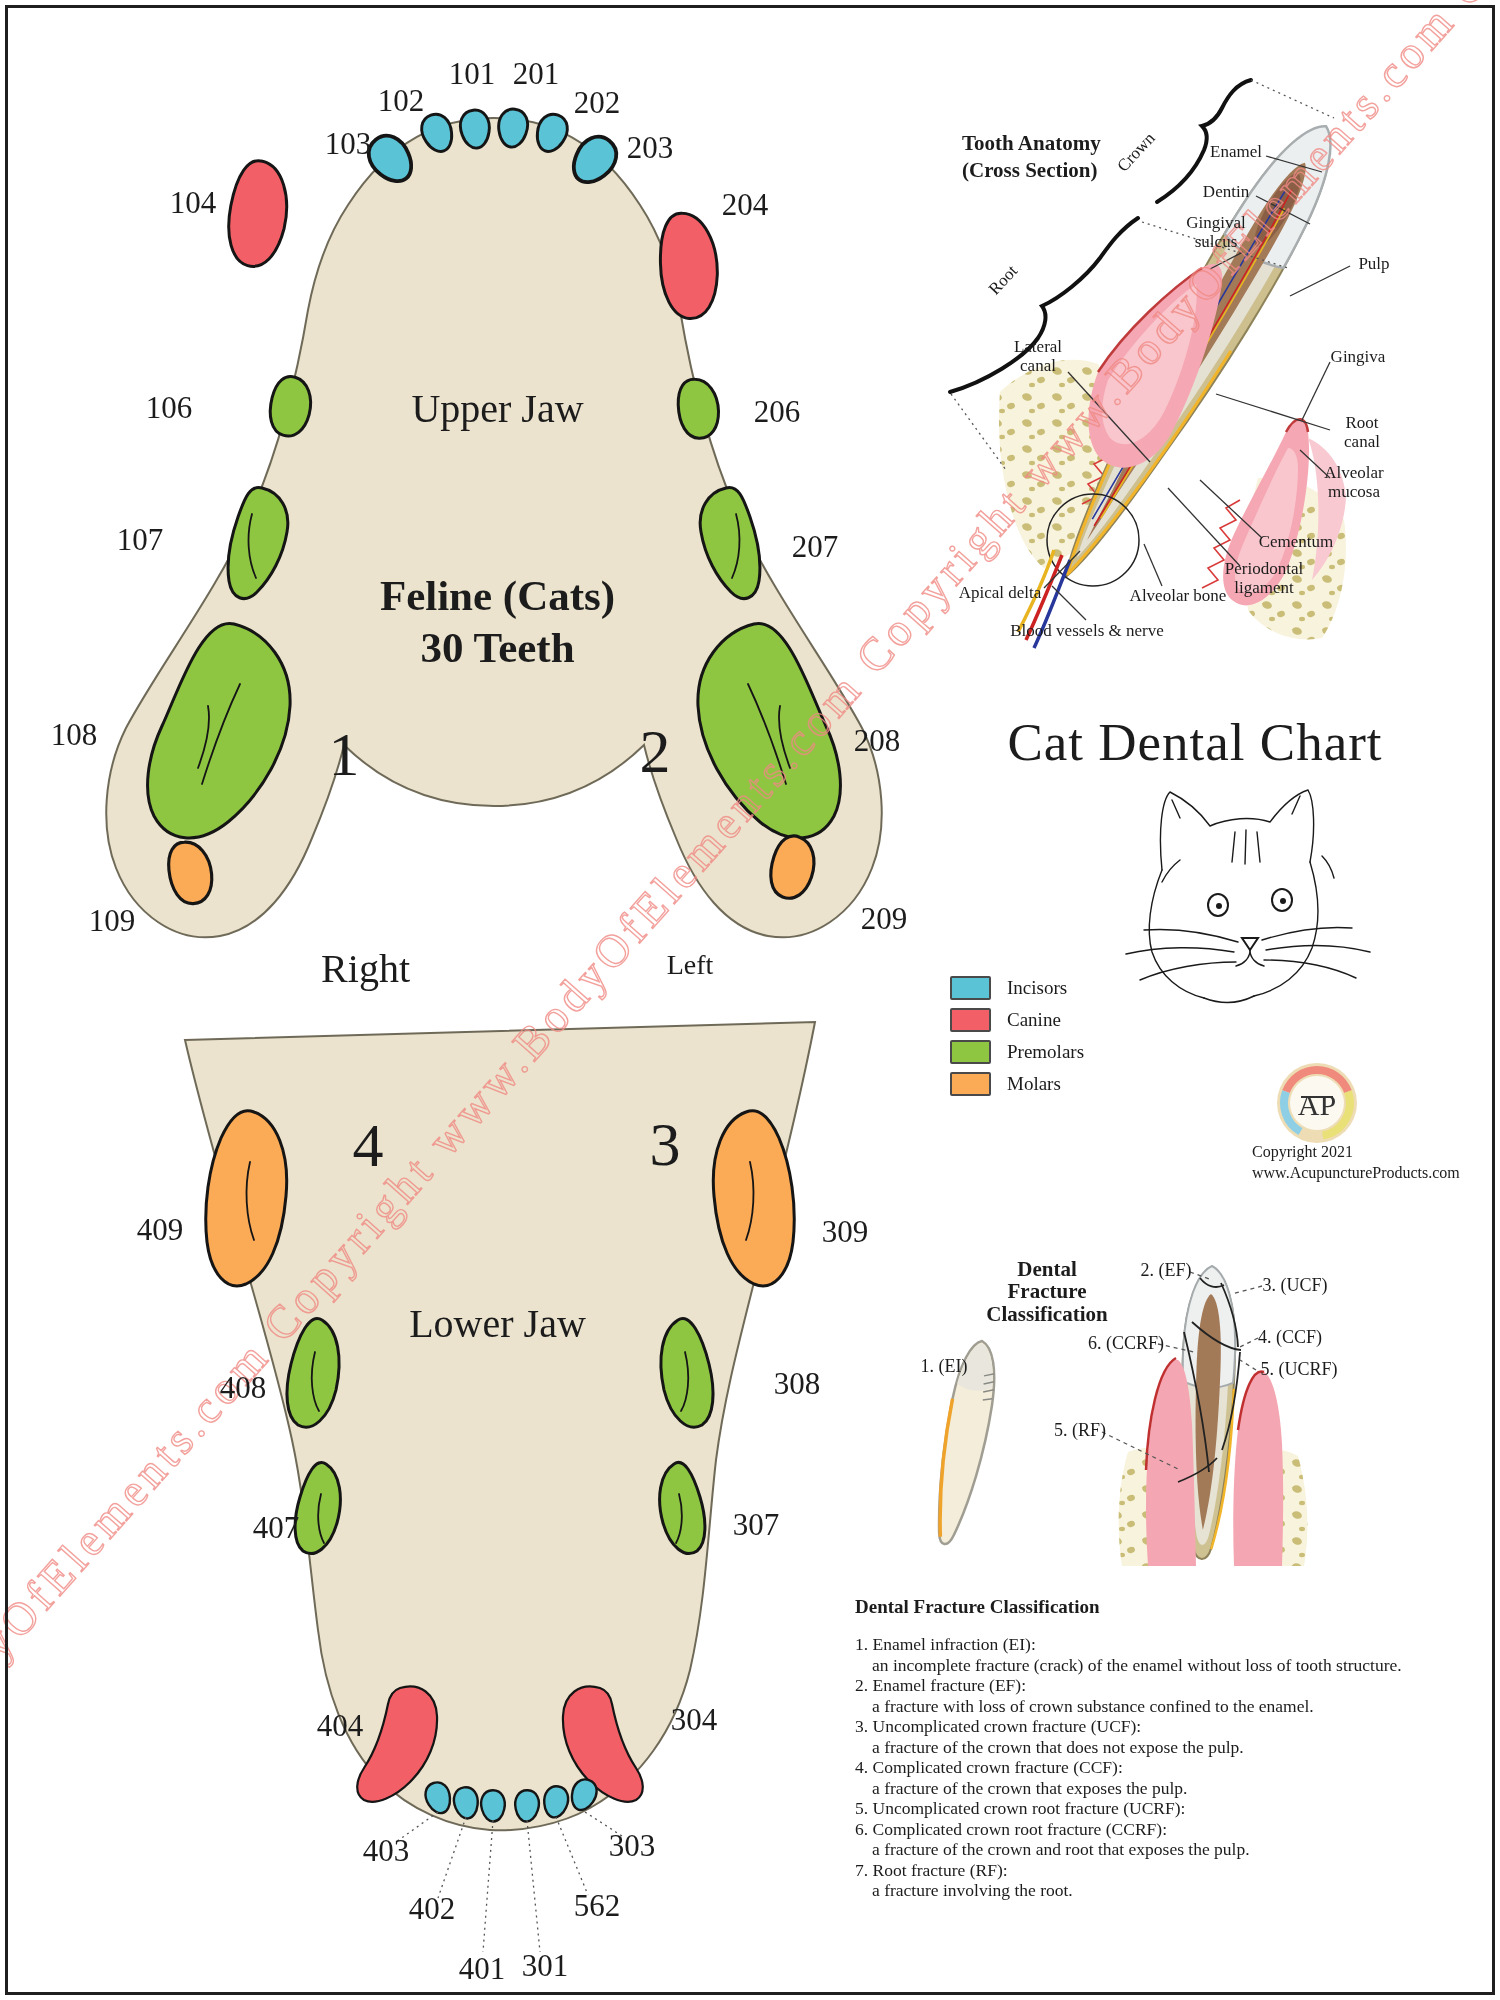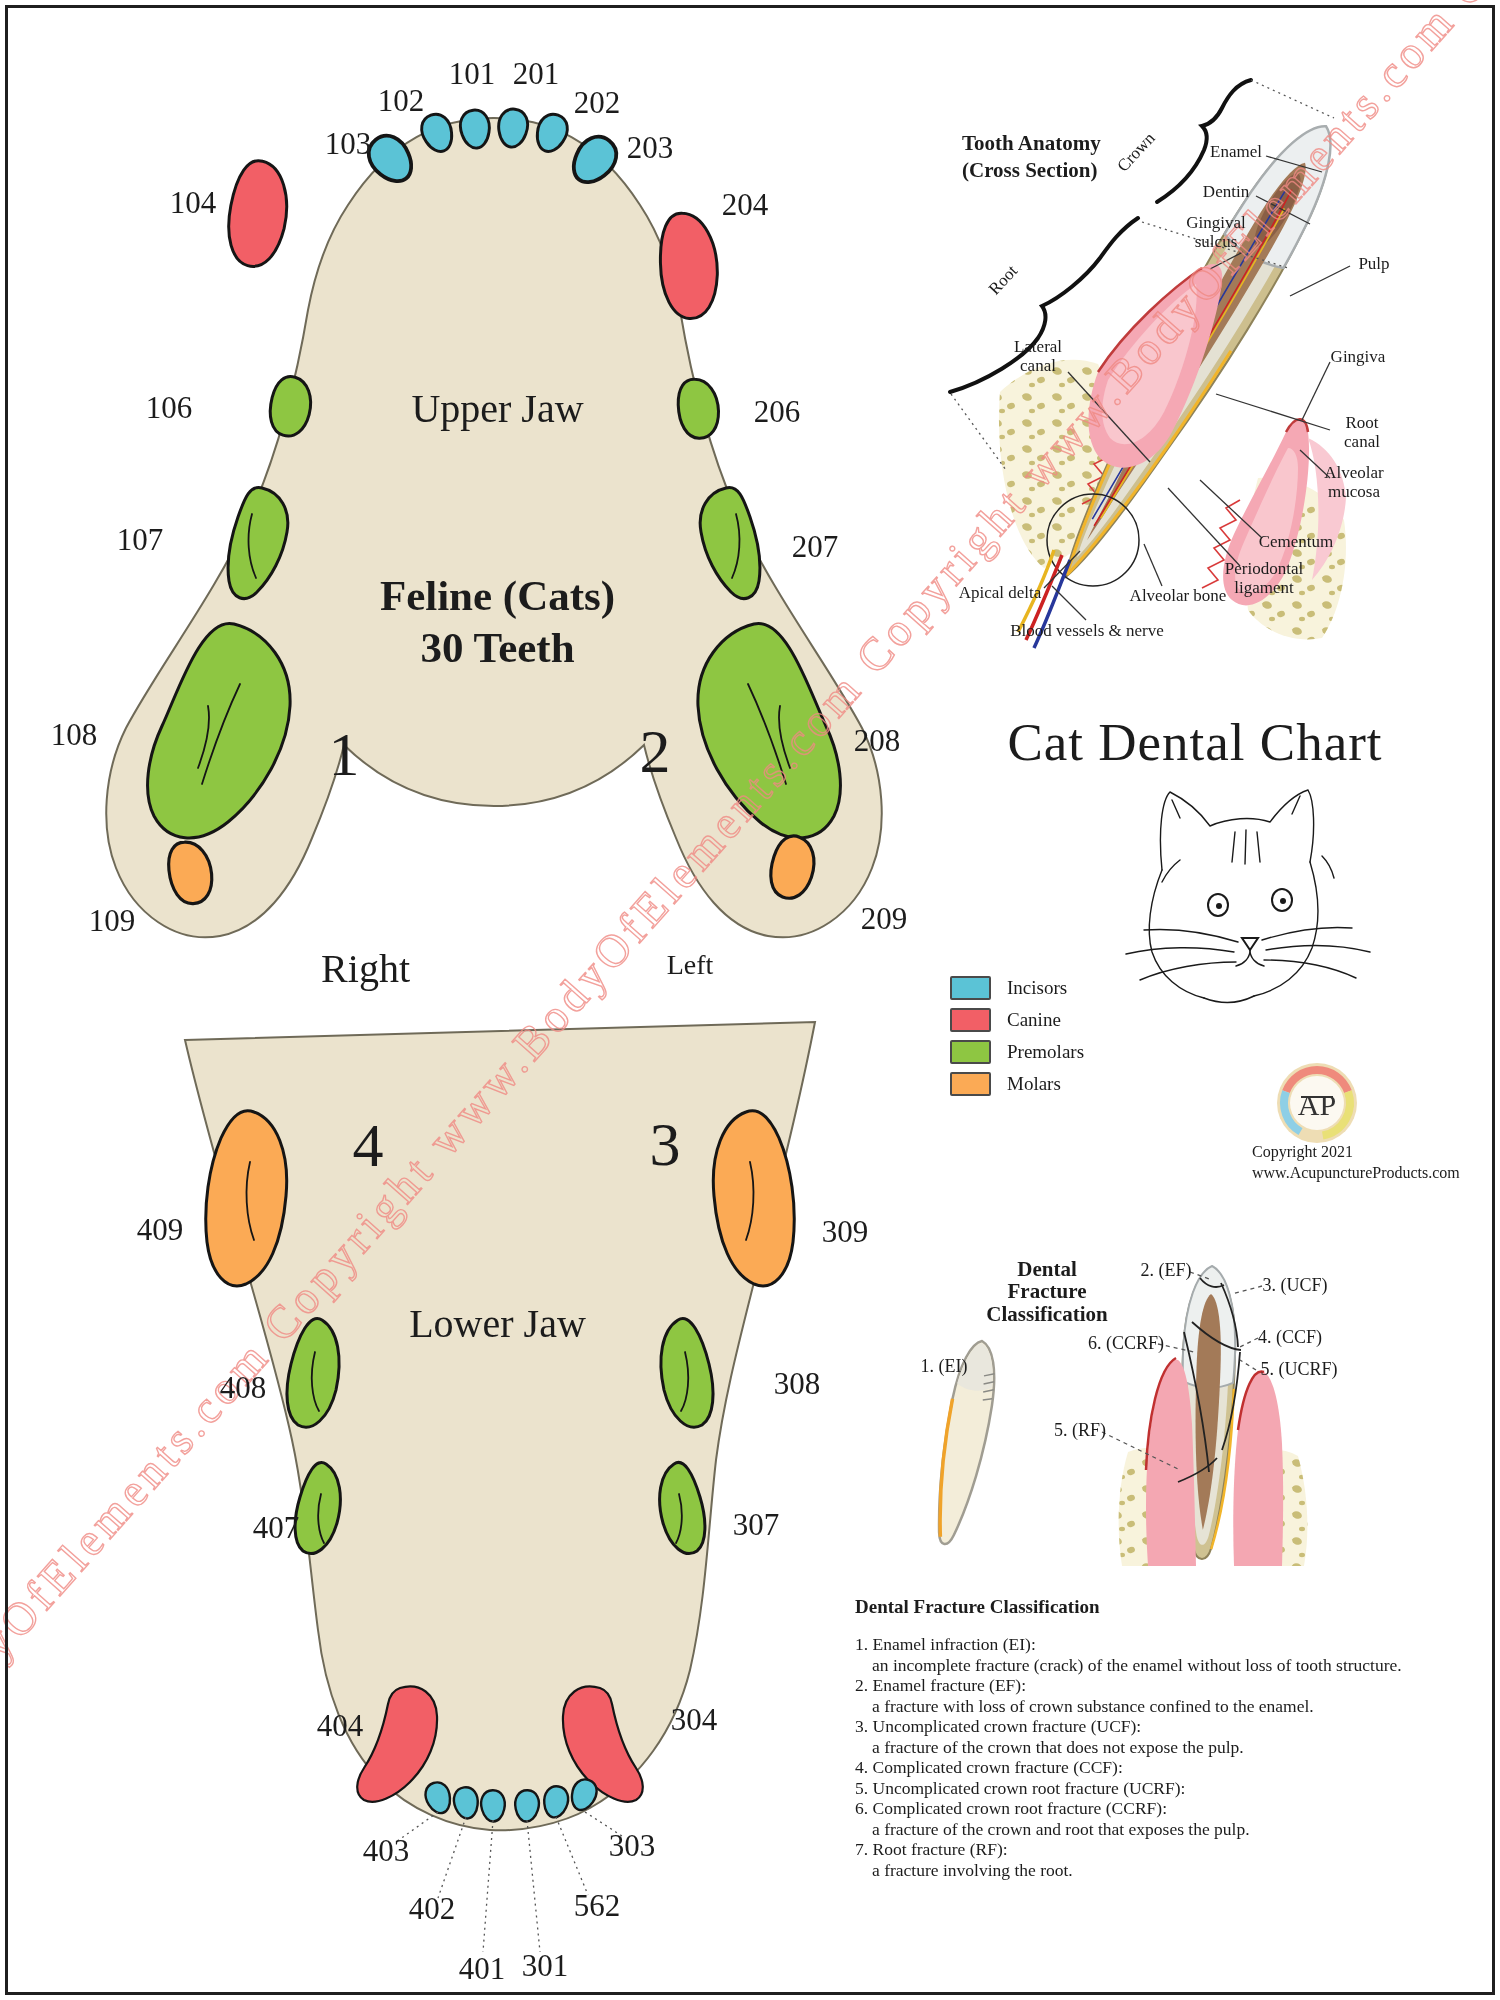--- a/index.html
+++ b/index.html
@@ -395,20 +395,21 @@
         <div class="fi">
           <div class="fi-t">2. Enamel fracture (EF):</div>
           <div class="fi-d">a fracture with loss of crown substance confined to the enamel.</div>
         </div>
         <div class="fi">
           <div class="fi-t">3. Uncomplicated crown fracture (UCF):</div>
           <div class="fi-d">a fracture of the crown that does not expose the pulp.</div>
         </div>
         <div class="fi">
           <div class="fi-t">4. Complicated crown fracture (CCF):</div>
+          <div class="fi-d">a fracture of the crown that exposes the pulp.</div>
         </div>
         <div class="fi">
           <div class="fi-t">5. Uncomplicated crown root fracture (UCRF):</div>
         </div>
         <div class="fi">
           <div class="fi-t">6. Complicated crown root fracture (CCRF):</div>
           <div class="fi-d">a fracture of the crown and root that exposes the pulp.</div>
         </div>
         <div class="fi">
           <div class="fi-t">7. Root fracture (RF):</div>

